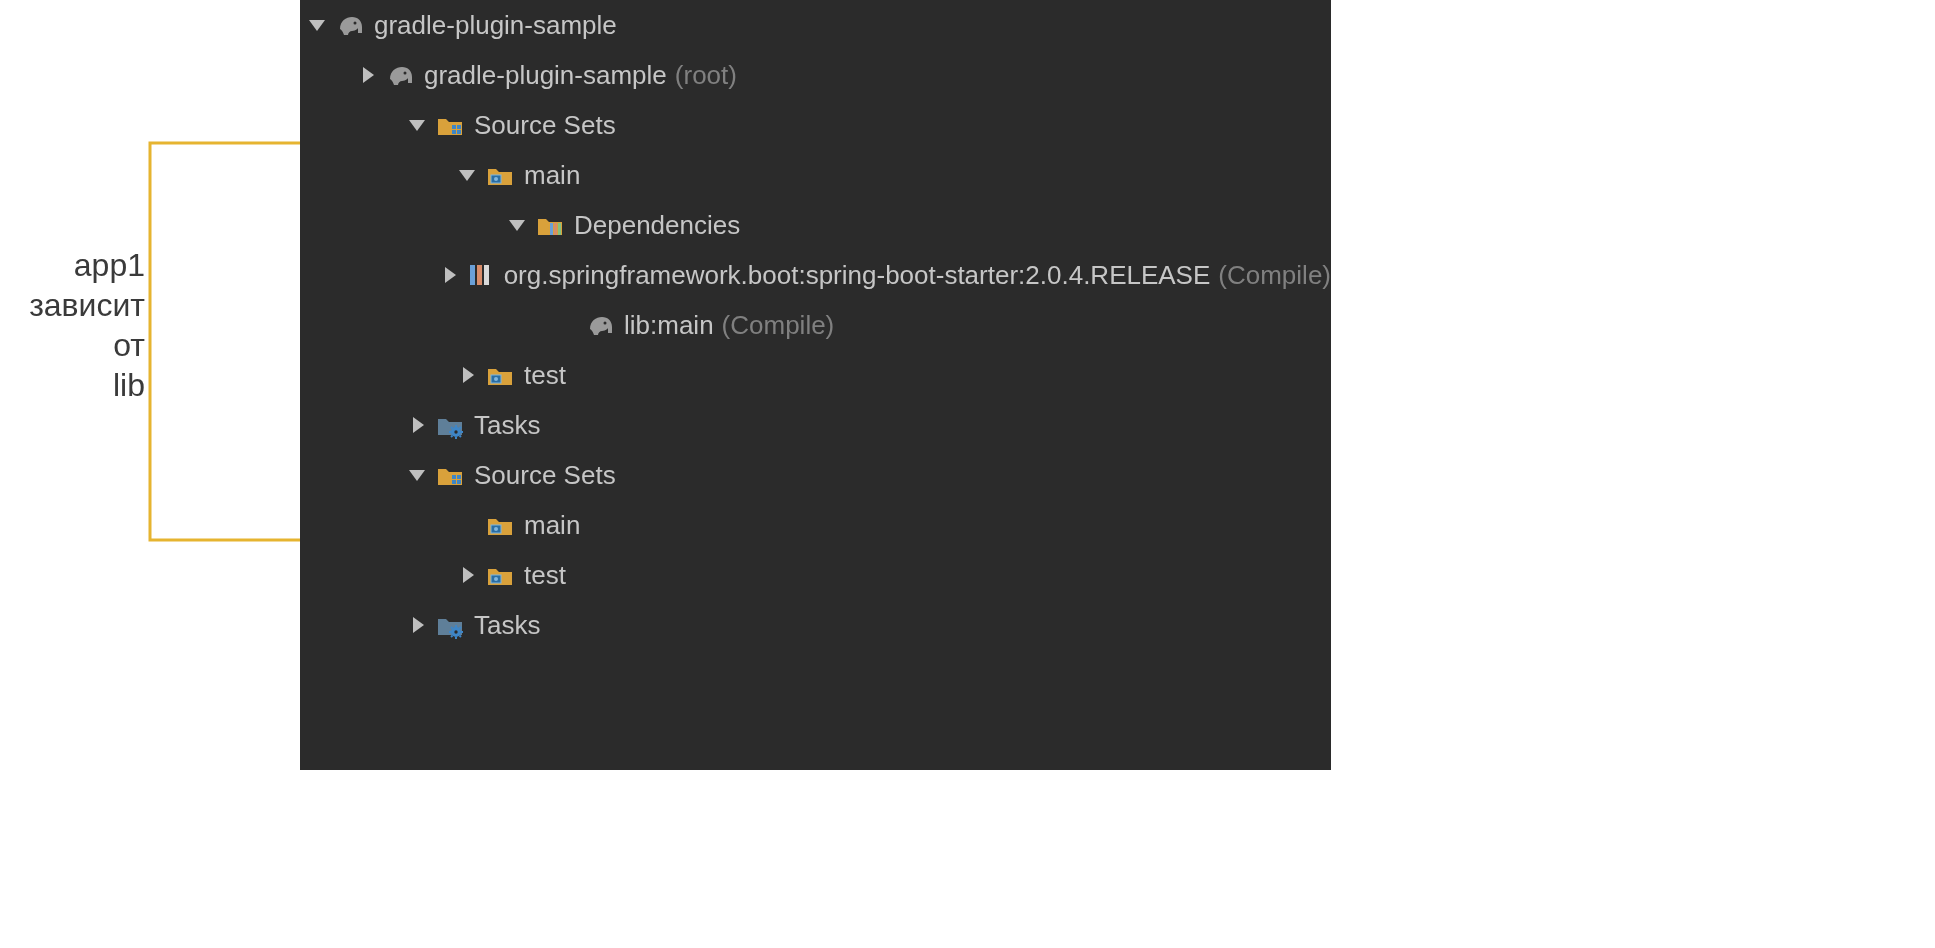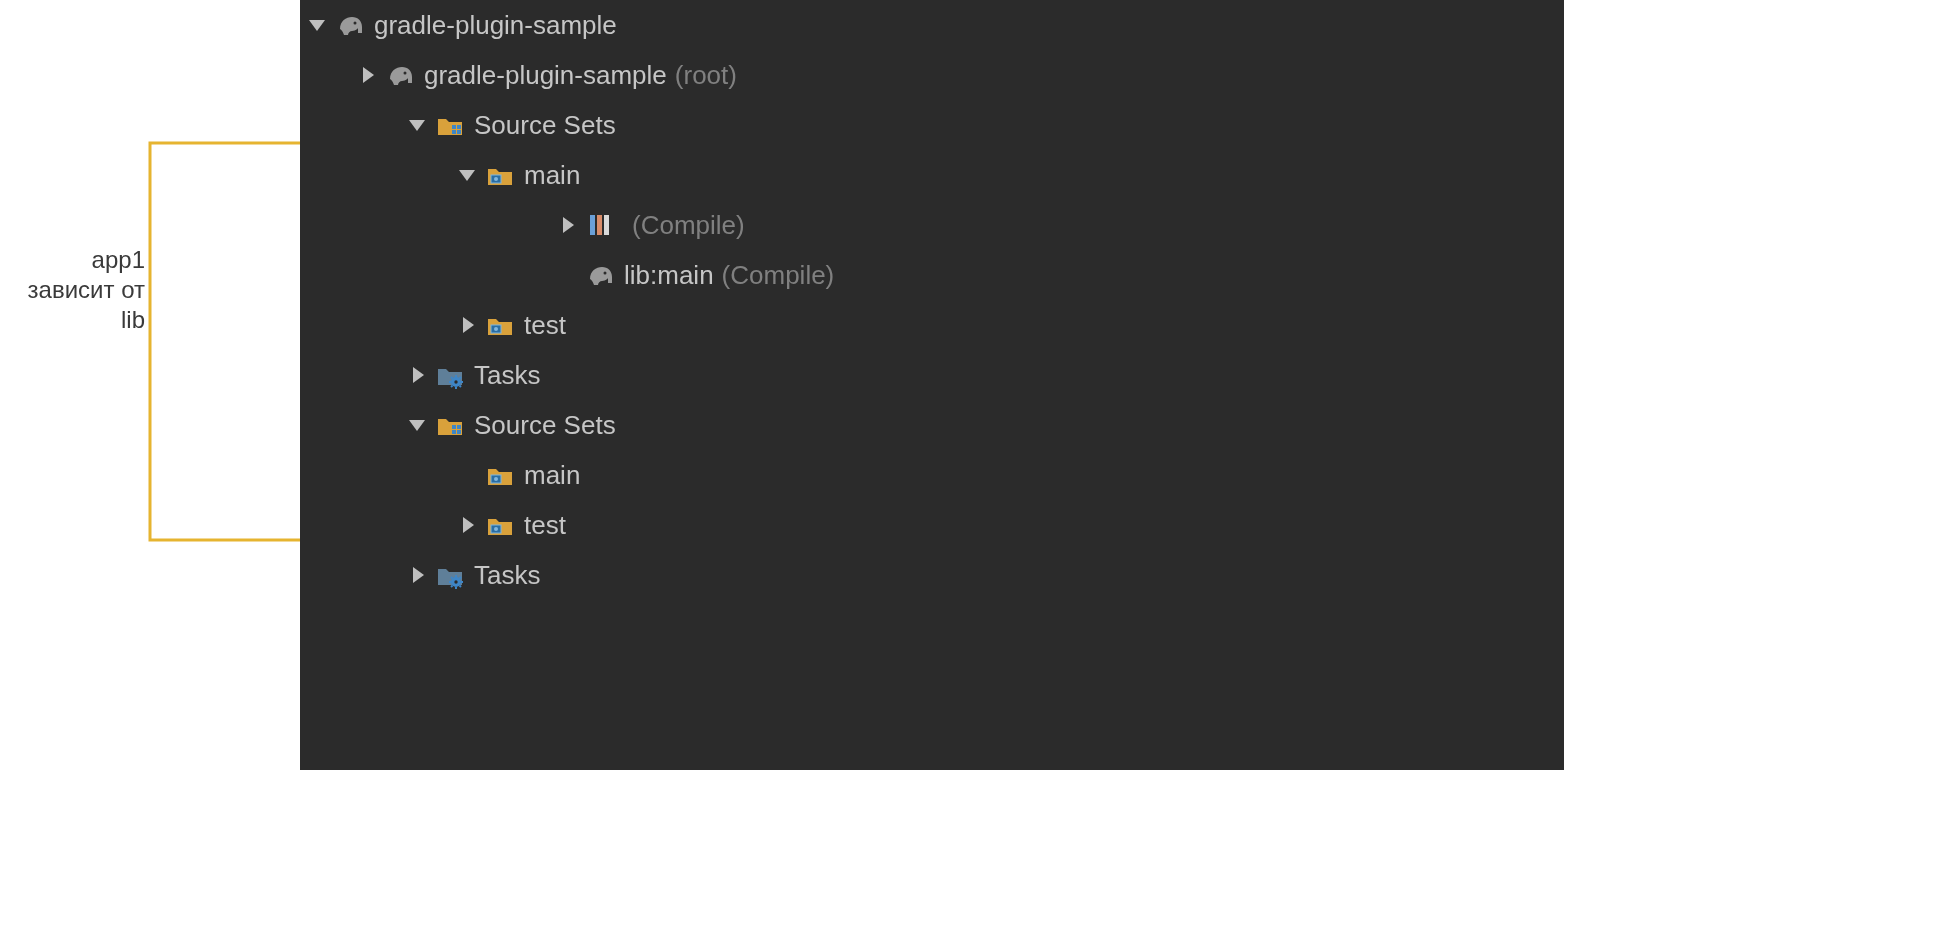--- a/index.html
+++ b/index.html
@@ -1,18 +1,18 @@
 <!DOCTYPE html>
 <html><head>
 <meta charset="utf-8">
 <style>
   html,body{margin:0;padding:0;background:#fff;font-family:"Segoe UI",Arial,sans-serif;font-size:26px;color:#c6c6c6;}
   .stage{position:relative;width:1935px;height:948px;background:#fff;}
-  .callout{position:absolute;left:0;top:245px;width:145px;text-align:right;color:#3a3a3a;line-height:1.25;font-size:24px;}
-  .panel{position:absolute;left:300px;top:0;width:1264px;height:770px;background:#2b2b2b;overflow:hidden;}
+  .callout{position:absolute;left:0;top:245px;width:145px;text-align:right;color:#3a3a3a;line-height:1.25;font-size:32px;}
+  .panel{position:absolute;left:300px;top:0;width:1031px;height:770px;background:#2b2b2b;overflow:hidden;}
   .row{display:flex;align-items:center;height:50px;white-space:nowrap;}
   .indent{display:inline-block;}
   .tri{display:inline-flex;width:26px;height:26px;align-items:center;justify-content:center;margin-right:6px;}
   .tri svg{display:block;}
   .ico{display:inline-flex;width:28px;height:28px;align-items:center;justify-content:center;margin-right:10px;}
   .ico svg{display:block;}
   .lbl{color:#c6c6c6;}
   .muted{color:#808080;margin-left:8px;}
   .arrow-layer{position:absolute;left:0;top:0;pointer-events:none;}
 </style>
@@ -143,33 +143,48 @@
           </svg>
         </span>
       <span class="ico">
           <svg width="28" height="28">
             <use href="#folder-dot"></use>
           </svg>
         </span>
       <span class="lbl">main</span>
     </div>
 
+    <div class="row">
+      <span class="indent" style="width:204px"></span>
+      <span class="tri">
+          <svg width="22" height="22">
+            <use href="#tri-down"></use>
+          </svg>
+        </span>
+      <span class="ico">
+          <svg width="28" height="28">
+            <use href="#folder-bars"></use>
+          </svg>
+        </span>
+      <span class="lbl">Dependencies</span>
+    </div>
 
     <div class="row">
       <span class="indent" style="width:254px"></span>
       <span class="tri">
           <svg width="22" height="22">
             <use href="#tri-right"></use>
           </svg>
         </span>
       <span class="ico">
           <svg width="28" height="28">
             <use href="#lib-bars"></use>
           </svg>
         </span>
+      <span class="lbl">org.springframework.boot:spring-boot-starter:2.0.4.RELEASE</span>
       <span class="muted">(Compile)</span>
     </div>
 
     <div class="row">
       <span class="indent" style="width:254px"></span>
       <span class="tri"></span>
       <span class="ico">
           <svg width="28" height="28">
             <use href="#elephant"></use>
           </svg>

